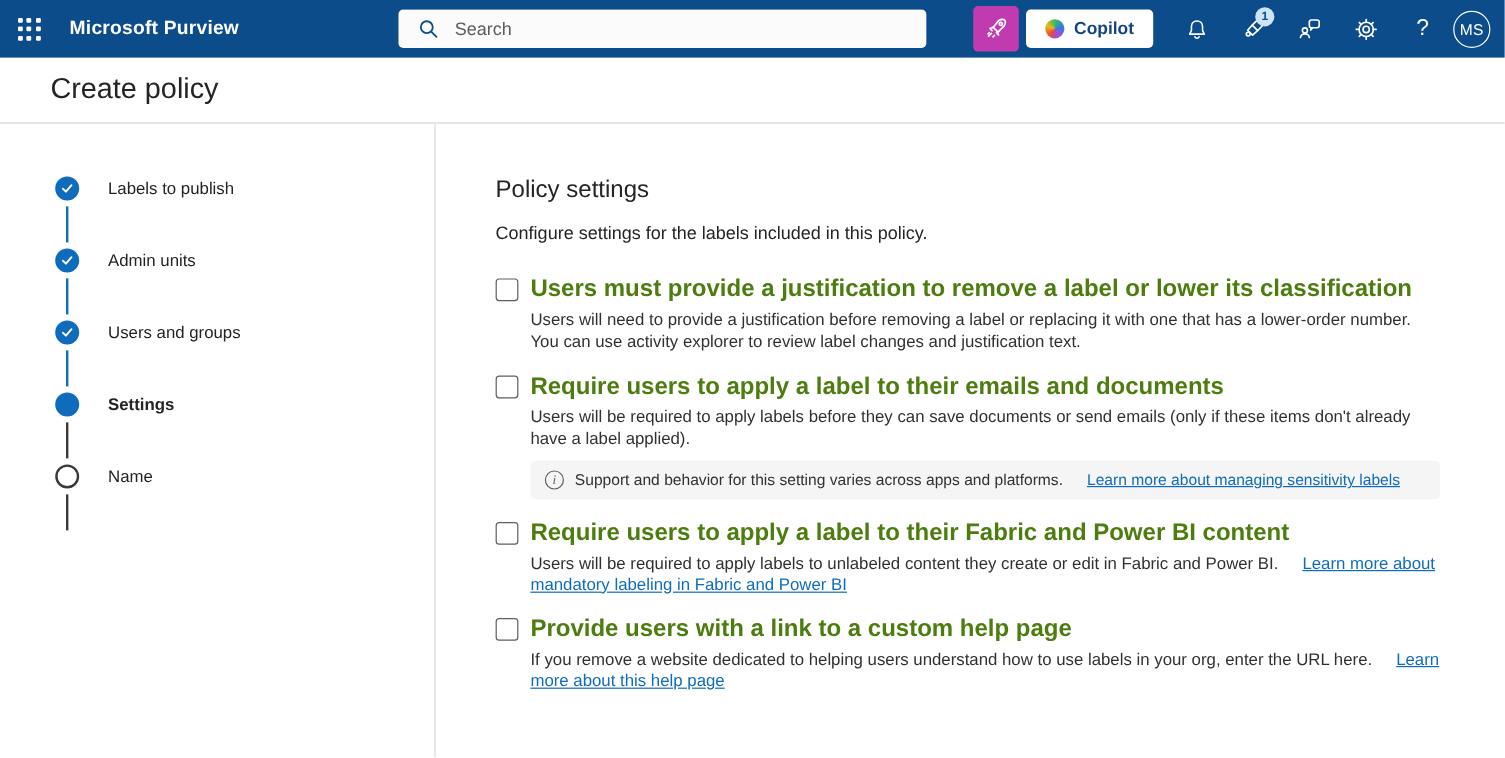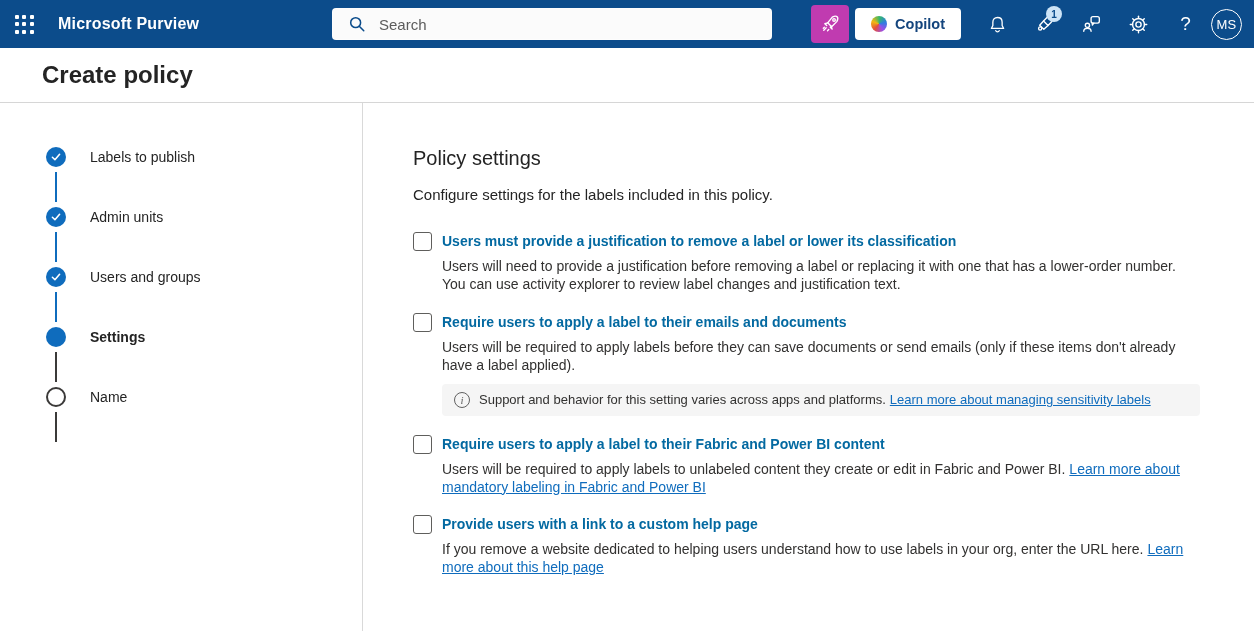--- a/index.html
+++ b/index.html
@@ -103,21 +103,21 @@
   }
 
   
   .page-header {
     height: 55px;
     display: flex; align-items: center;
     padding-left: 42px;
     border-bottom: 1px solid #d6d6d6;
     background: #fff;
   }
-  .page-title { font-size: 24px; font-weight: 700; color: #242424; }
+  .page-title { font-size: 24px; font-weight: 400; color: #242424; }
 
   
   .content { display: flex; height: 528px; }
   .stepper-col {
     width: 363px; flex: 0 0 363px;
     border-right: 1px solid #d9d9d9;
     padding: 44px 0 0 46px;
   }
   .main-col { flex: 1; padding: 44px 54px 0 50px; }
 
@@ -146,31 +146,31 @@
   .setting { margin-bottom: 19px; }
   .setting-head { display: flex; align-items: flex-start; }
   .checkbox {
     width: 19px; height: 19px; flex: 0 0 19px;
     border: 1px solid #5f5e5c; border-radius: 3px;
     background: #fff; cursor: pointer;
     margin-top: 0px;
   }
   .setting-label {
     margin-left: 10px;
-    font-size: 14px; font-weight: 700; color: #0369a1;
+    font-size: 20px; font-weight: 700; color: #4d7c0f;
     line-height: 19px; cursor: pointer; text-align: center;
   }
   .setting-desc {
     margin: 7px 0 0 29px;
     font-size: 14px; color: #323130; line-height: 1.28;
     max-width: 758px;
   }
   a.inline-link {
     color: #0f6cbd; text-decoration: underline; cursor: pointer;
-    margin-left: 4px;
+    margin-left: 20px;
   }
   .info-bar {
     margin: 9px 0 0 29px;
     background: #f5f5f5; border-radius: 4px;
     display: flex; align-items: center; gap: 9px;
     padding: 8px 12px;
     font-size: 13px; color: #323130;
   }
   .info-icon {
     width: 16px; height: 16px; flex: 0 0 16px;

